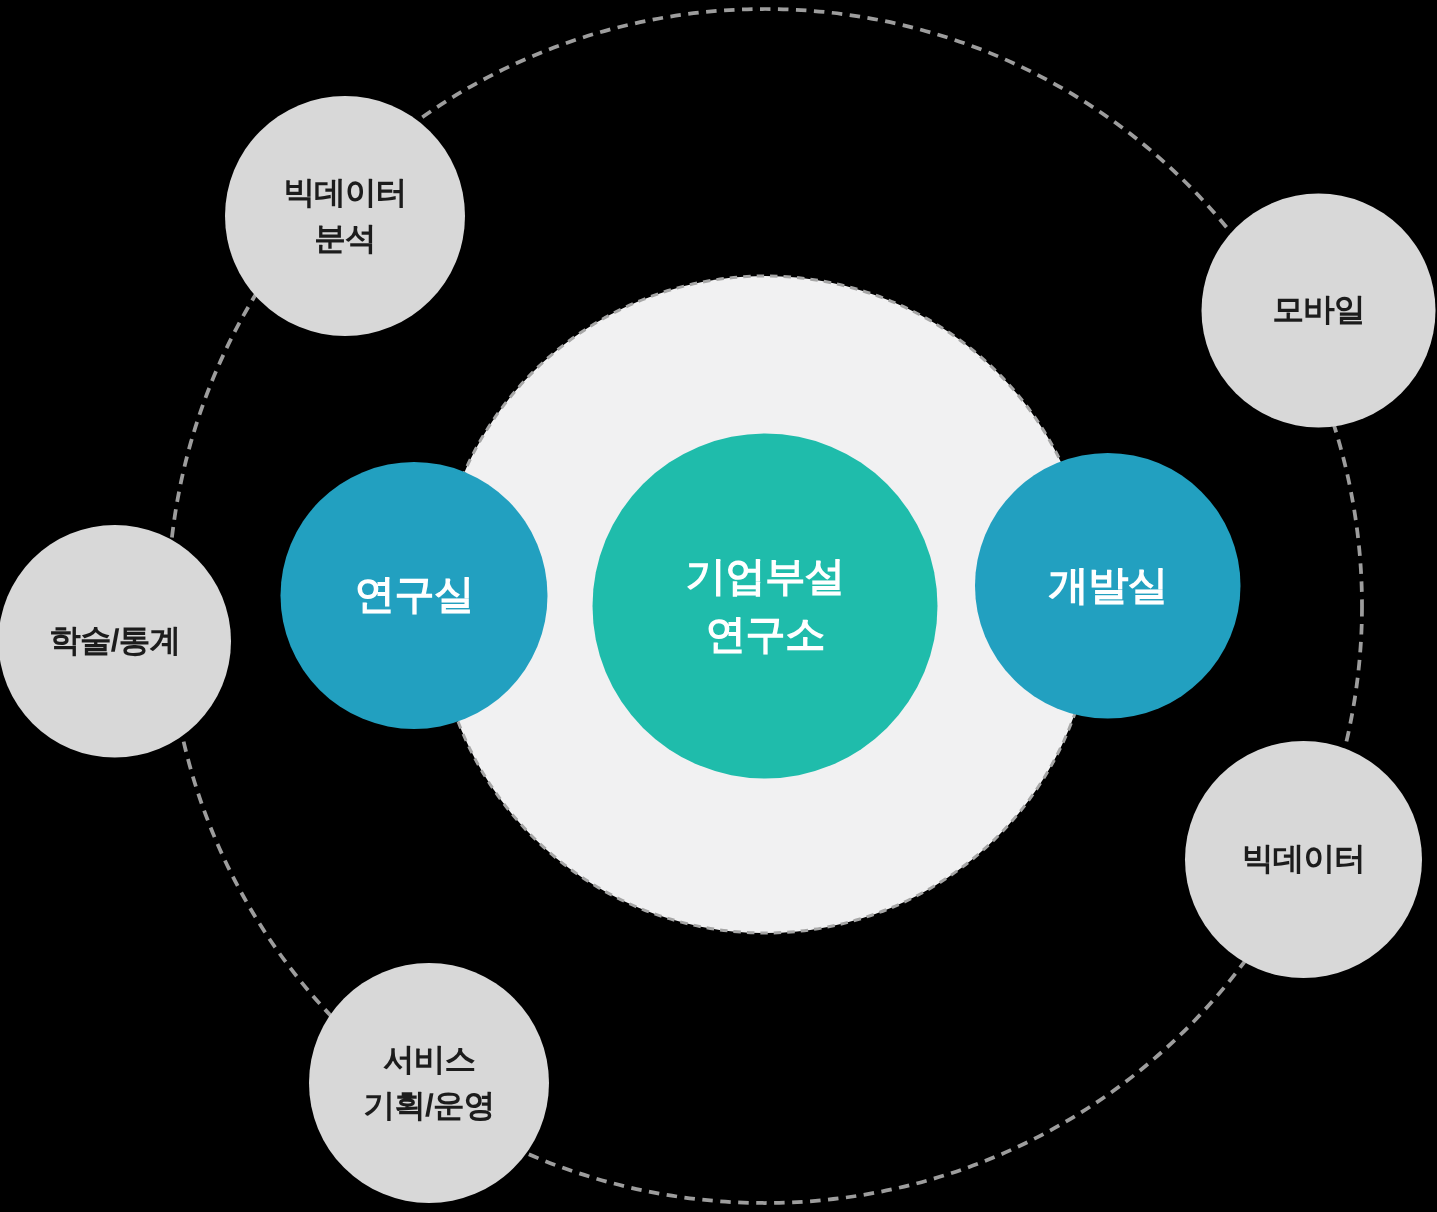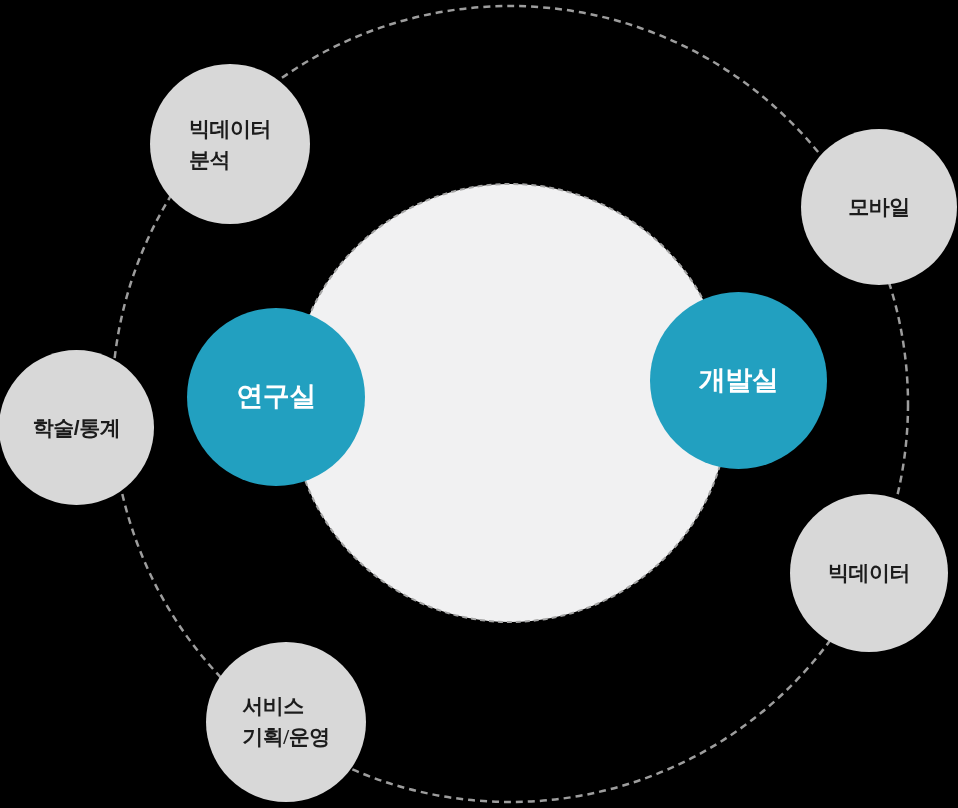--- a/index.html
+++ b/index.html
@@ -42,20 +42,21 @@
     stroke:var(--halo-border);
     stroke-width:2;
     stroke-dasharray:5 4;
   }
   .node{
     position:absolute;
     border-radius:50%;
     display:flex;
     align-items:center;
     justify-content:center;
+    text-align:center;
   }
   .node .label{
     white-space:pre-line;
     font-weight:700;
     letter-spacing:-0.5px;
   }
   .node-center{
     left:395px;top:289px;width:230px;height:230px;
     background:var(--center-circle);
   }
@@ -66,34 +67,34 @@
   }
   .node-inner{
     background:var(--inner-circle);
   }
   .node-inner .label{
     color:var(--inner-text);
     font-size:27px;
     line-height:1.4;
   }
   .node-research{left:187px;top:308px;width:178px;height:178px;}
-  .node-develop{left:650px;top:292px;width:177px;height:177px;}
+  .node-develop{left:650px;top:302px;width:177px;height:177px;}
   .node-satellite{
     background:var(--satellite-circle);
   }
   .node-satellite .label{
     color:var(--satellite-text);
     font-size:21px;
     line-height:1.5;
   }
   .sat-bigdata-analysis{left:150px;top:64px;width:160px;height:160px;}
   .sat-mobile{left:801px;top:129px;width:156px;height:156px;}
   .sat-academic-statistics{left:-1px;top:350px;width:155px;height:155px;}
   .sat-bigdata{left:790px;top:494px;width:158px;height:158px;}
-  .sat-service-planning{left:206px;top:642px;width:160px;height:160px;font-family:Liberation Serif, serif;}
+  .sat-service-planning{left:206px;top:642px;width:160px;height:160px;}
 </style>
 </head>
 <body>
 
 <div class="canvas">
 
   <svg class="rings" viewBox="0 0 958 808" xmlns="http://www.w3.org/2000/svg">
     <circle class="orbit-ring" cx="510" cy="404" r="398"></circle>
     <circle class="halo-ring" cx="510" cy="403" r="219"></circle>
   </svg>
@@ -121,14 +122,18 @@
   </div>
 
   <div class="node node-inner node-research">
     <span class="label">연구실</span>
   </div>
 
   <div class="node node-inner node-develop">
     <span class="label">개발실</span>
   </div>
 
+  <div class="node node-center">
+    <span class="label">기업부설
+연구소</span>
+  </div>
 
 </div>
 
 </body></html>

